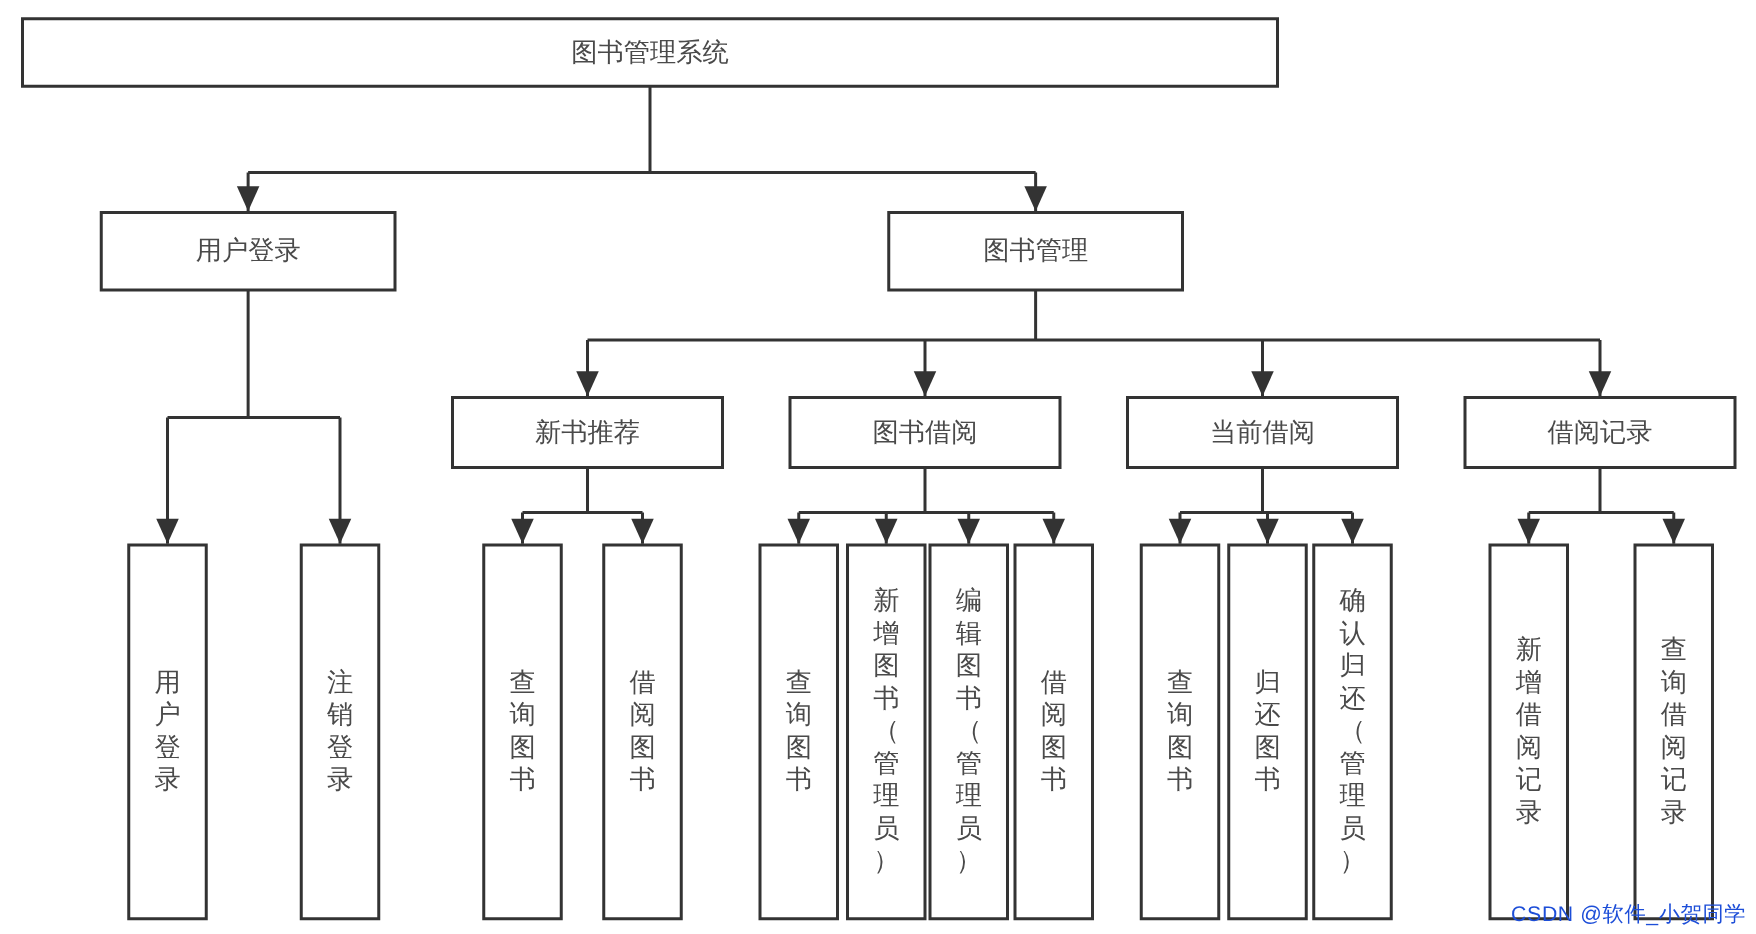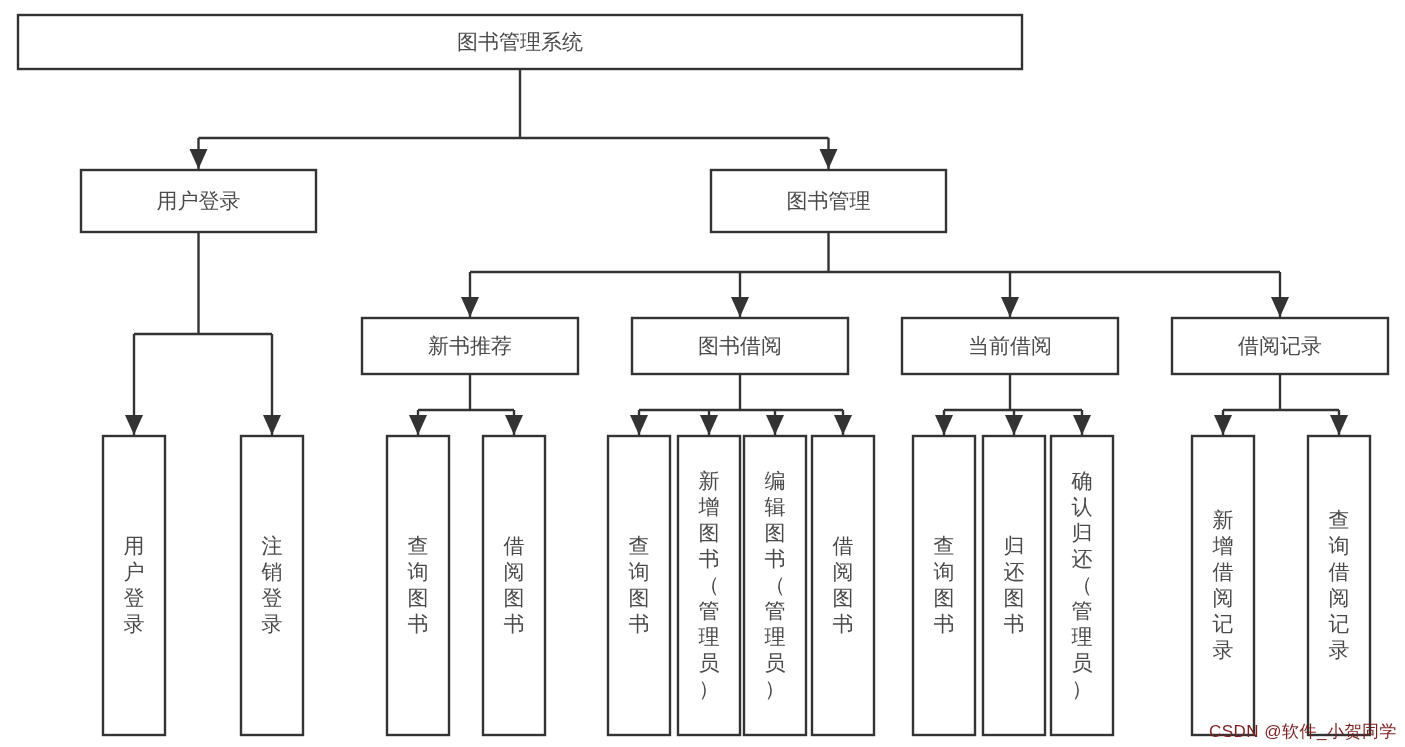--- a/index.html
+++ b/index.html
@@ -41,21 +41,21 @@
   .arrow-head {
     fill: #333333;
     stroke: none;
   }
   .watermark {
     position: absolute;
     right: 8px;
     bottom: 4px;
     font-family: "Liberation Sans", "DejaVu Sans", sans-serif;
     font-size: 17px;
-    color: #7f1d1d;
+    color: #1d4ed8;
     white-space: nowrap;
     letter-spacing: 0.5px;
   }
 </style>
 </head>
 <body>
 
 <div id="diagram-root">
   <svg id="diagram-svg" width="1405" height="747" viewBox="0 0 1405 747" xmlns="http://www.w3.org/2000/svg">
     <g id="edges-layer">

